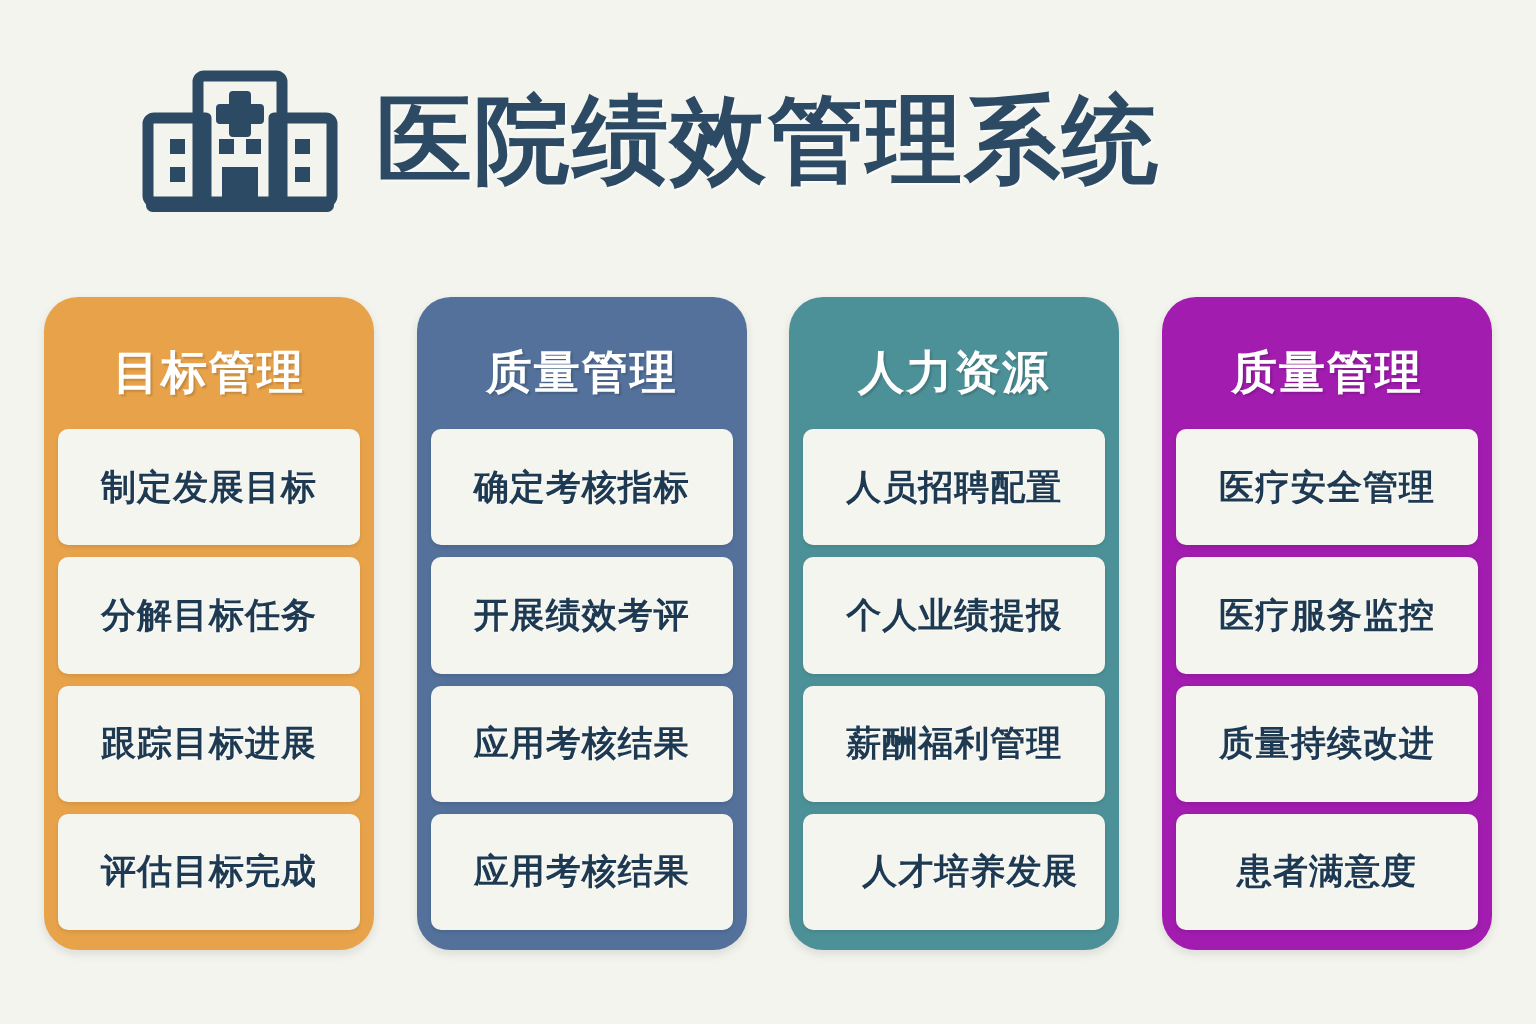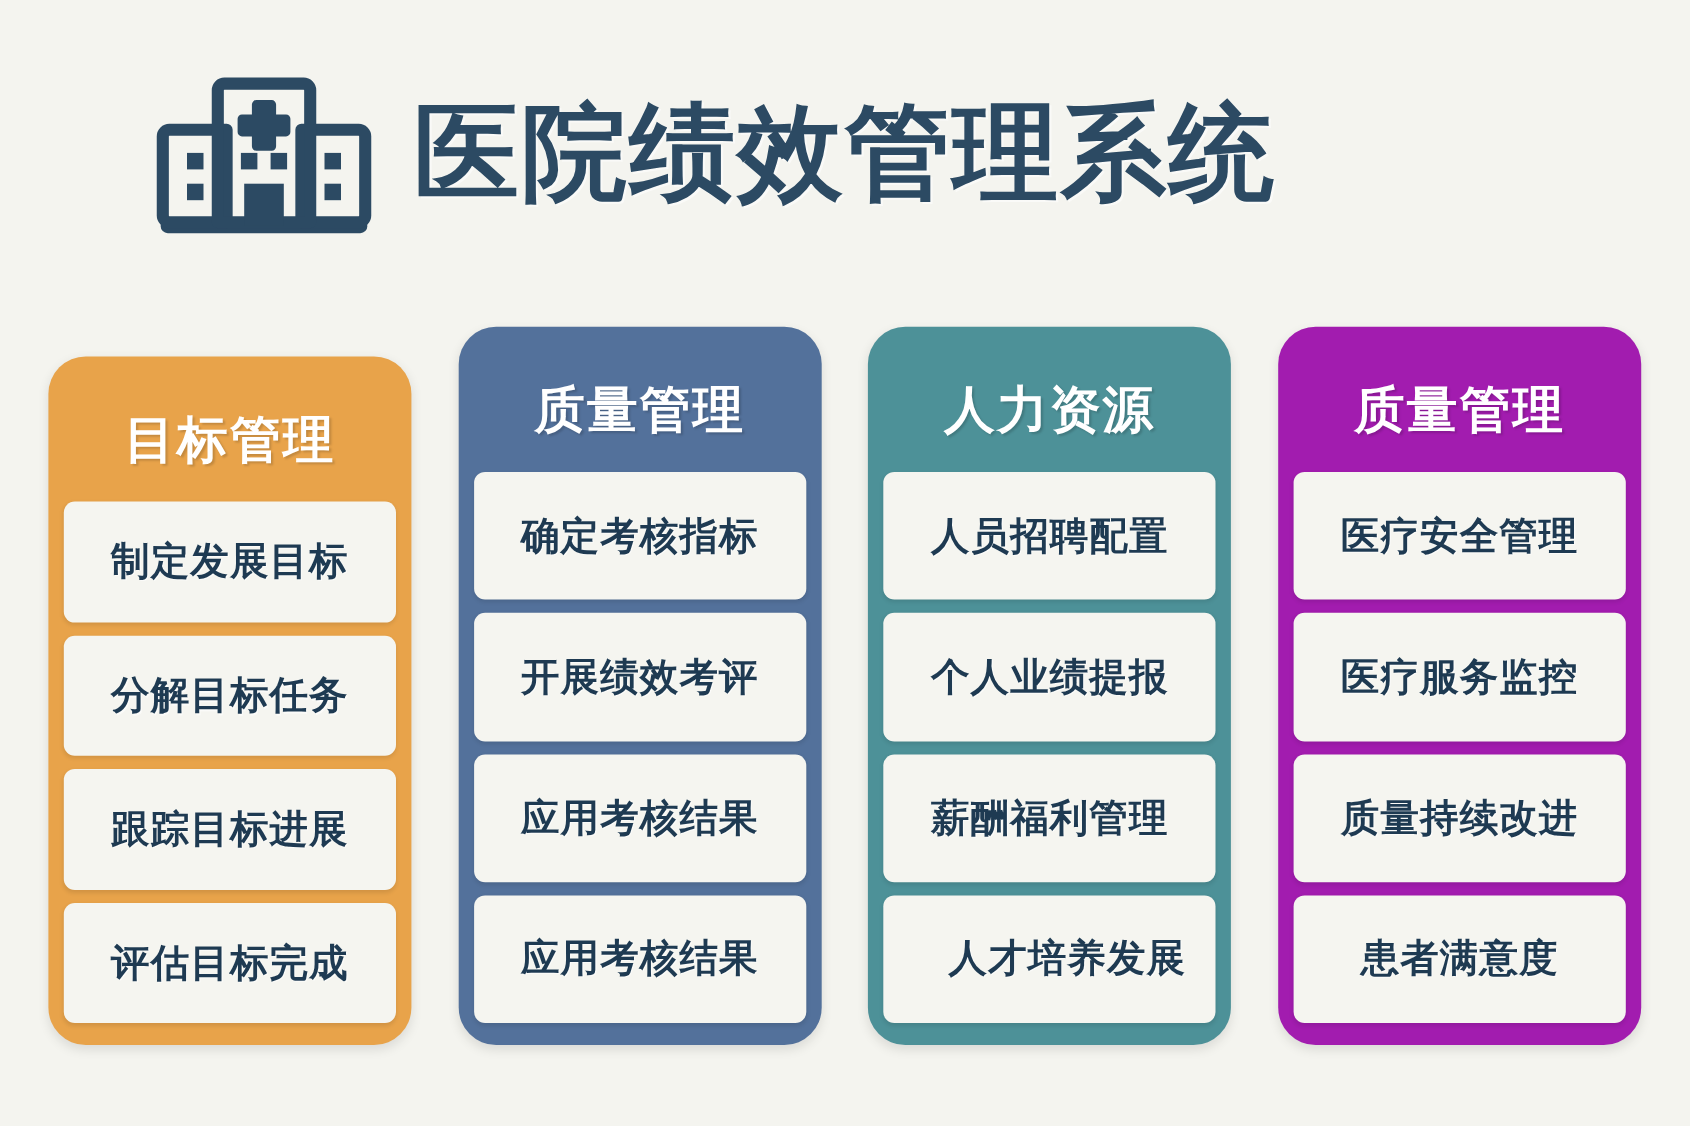--- a/index.html
+++ b/index.html
@@ -133,21 +133,21 @@
 
     <rect x="155" y="74" width="15" height="15" fill="#2c4a63"></rect>
     <rect x="155" y="102" width="15" height="15" fill="#2c4a63"></rect>
   </svg>
 
   <div class="title" style="color: rgb(44, 74, 99);">医院绩效管理系统</div>
 </div>
 
 <div class="columns">
 
-  <div class="column col-0" style="background: rgb(232, 163, 74); margin-top: 27px;">
+  <div class="column col-0" style="background: rgb(232, 163, 74);">
     <div class="column-title" style="color: rgb(255, 255, 255);">目标管理</div>
     <div class="items">
       <div class="item" style="background: rgb(245, 245, 240); color: rgb(30, 58, 82);">制定发展目标</div>
       <div class="item" style="background: rgb(245, 245, 240); color: rgb(30, 58, 82);">分解目标任务</div>
       <div class="item" style="background: rgb(245, 245, 240); color: rgb(30, 58, 82);">跟踪目标进展</div>
       <div class="item" style="background: rgb(245, 245, 240); color: rgb(30, 58, 82);">评估目标完成</div>
     </div>
   </div>
 
   <div class="column col-1" style="background: rgb(83, 113, 155);">

